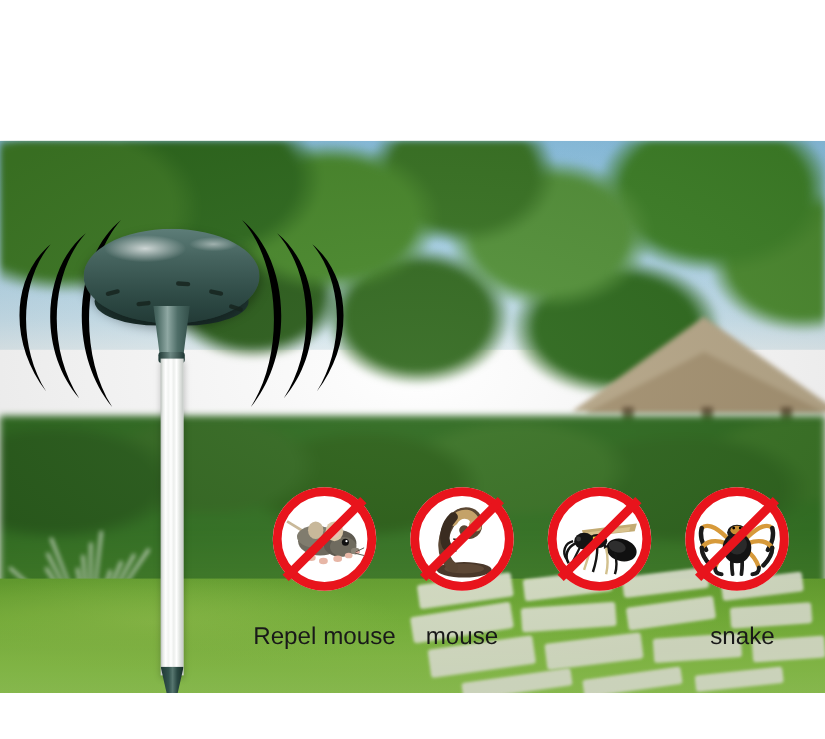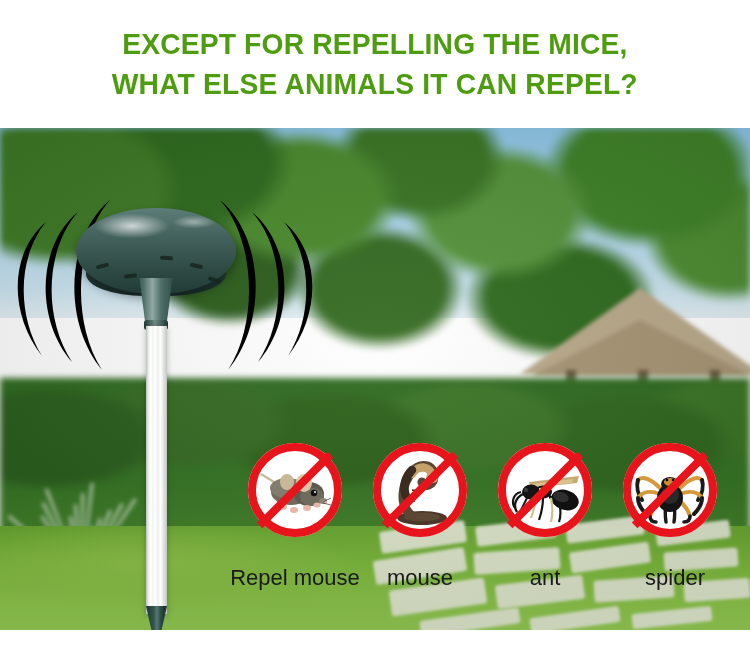--- a/index.html
+++ b/index.html
@@ -216,24 +216,20 @@
   #footer{
     position:absolute;left:0;top:630px;width:750px;height:42px;
     background:#ffffff;z-index:30;
   }
 </style>
 </head>
 <body>
 
 <div id="banner">
 
-  <div id="headline">
-    <div class="headline-line" style="color: rgb(78, 156, 15);">EXCEPT FOR REPELLING THE MICE,</div>
-    <div class="headline-line" style="color: rgb(78, 156, 15);">WHAT ELSE ANIMALS IT CAN REPEL?</div>
-  </div>
 
   <div id="photo">
     <div class="sky"></div>
     <div class="canopy"></div>
 
     <div class="gazebo">
       <div class="roof"></div>
       <div class="roof2"></div>
       <div class="post" style="left:46px"></div>
       <div class="post" style="left:118px"></div>
@@ -385,21 +381,20 @@
           <path d="M30,46 C28,54 26,60 24,66" stroke="#d2c08e" stroke-width="2.2" fill="none"></path>
           <path d="M36,46 C36,56 34,62 32,68" stroke="#141414" stroke-width="2.2" fill="none"></path>
           <path d="M44,46 C46,56 46,62 44,70" stroke="#d2c08e" stroke-width="2.2" fill="none"></path>
           <path d="M52,50 C54,58 54,64 52,70" stroke="#141414" stroke-width="2.2" fill="none"></path>
           <path d="M20,46 C16,54 14,58 12,62" stroke="#141414" stroke-width="2" fill="none"></path>
         </svg>
       </div>
       <div class="ring" style="border-color: rgb(232, 20, 28);"></div>
       <div class="slash" style="background: rgb(232, 20, 28);"></div>
     </div>
-    <div class="pest-label" style="left: 485px; top: 437px; width: 120px; color: rgb(25, 25, 25);">ant</div>
 
     <div class="pest" style="left:623px;top:315px">
       <div class="disc" style="background: rgb(255, 255, 255);">
         <svg viewBox="0 0 76 76">
           <g stroke-linecap="round" fill="none">
             <path d="M28,36 C18,26 10,24 6,28" stroke="#d79a3a" stroke-width="4"></path>
             <path d="M6,28 C4,34 6,42 10,48" stroke="#1a1a1a" stroke-width="4"></path>
             <path d="M28,42 C18,38 10,40 6,46" stroke="#d79a3a" stroke-width="4"></path>
             <path d="M6,46 C6,52 10,58 14,62" stroke="#1a1a1a" stroke-width="4"></path>
             <path d="M30,48 C24,52 20,58 18,64" stroke="#d79a3a" stroke-width="4"></path>
@@ -417,17 +412,17 @@
           <ellipse cx="38" cy="43" rx="9" ry="9" fill="#2a2a2a"></ellipse>
           <ellipse cx="38" cy="32" rx="9" ry="7" fill="#1a1a1a"></ellipse>
           <ellipse cx="38" cy="30" rx="6" ry="4" fill="#c98f33"></ellipse>
           <circle cx="35" cy="28" r="1.3" fill="#000"></circle>
           <circle cx="41" cy="28" r="1.3" fill="#000"></circle>
         </svg>
       </div>
       <div class="ring" style="border-color: rgb(232, 20, 28);"></div>
       <div class="slash" style="background: rgb(232, 20, 28);"></div>
     </div>
-    <div class="pest-label" style="left: 605px; top: 437px; width: 140px; color: rgb(25, 25, 25);">spider</div>
+    <div class="pest-label" style="left: 605px; top: 437px; width: 140px; color: rgb(25, 25, 25);">snake</div>
   </div>
 
   <div id="footer"></div>
 </div>
 
 </body></html>

